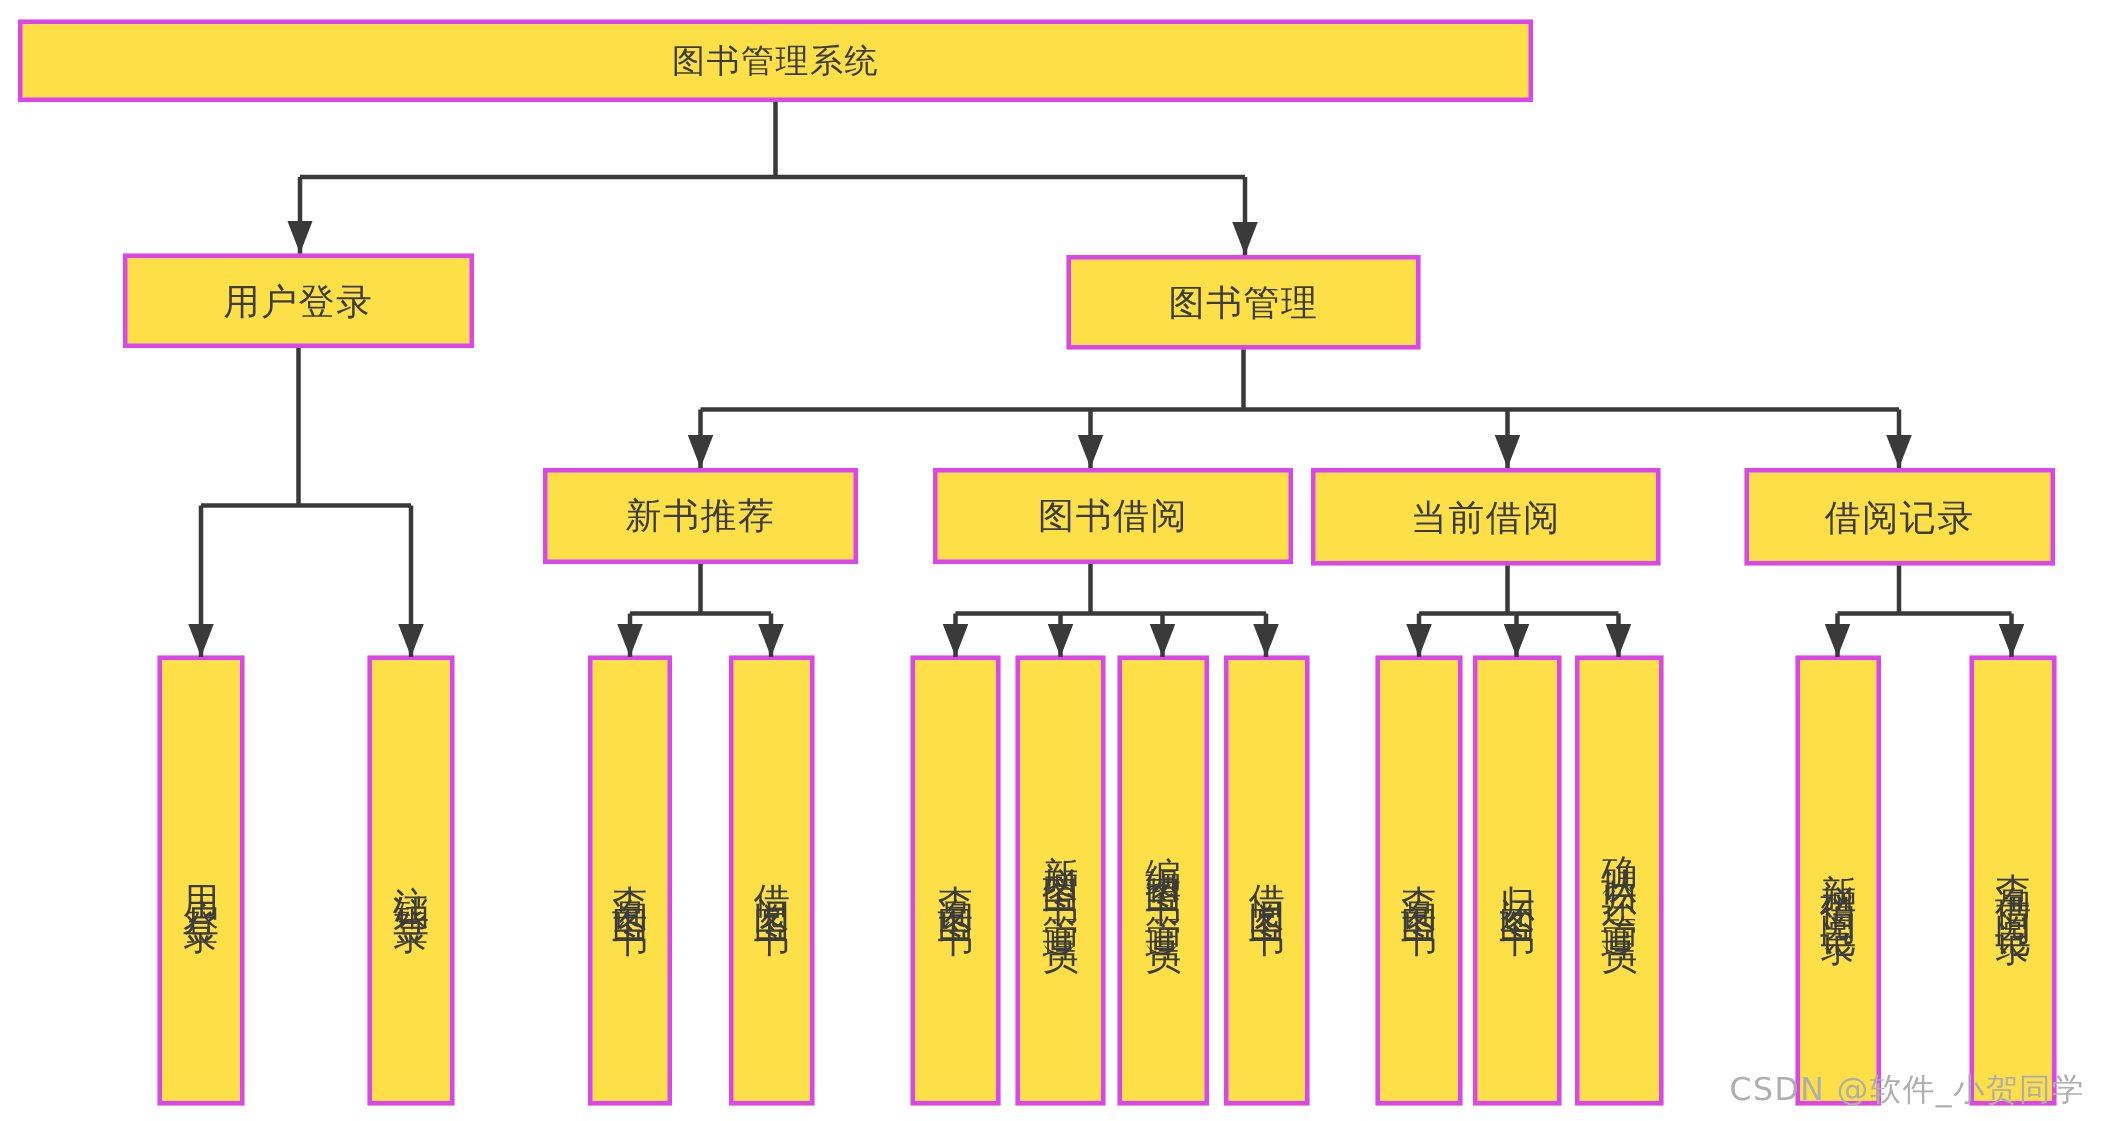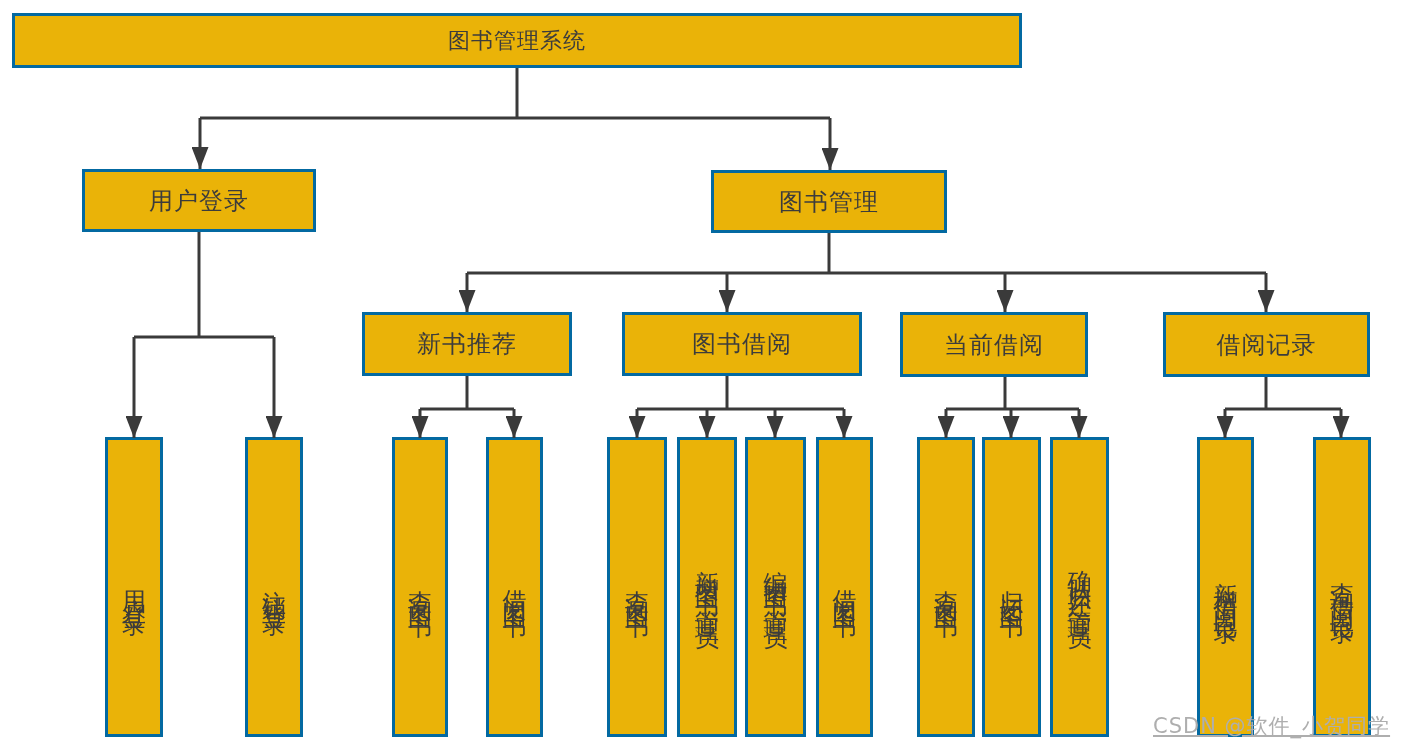--- a/index.html
+++ b/index.html
@@ -13,22 +13,22 @@
   }
   .connectors {
     position: absolute;
     left: 0; top: 0;
     z-index: 2;
     pointer-events: none;
   }
   .box {
     position: absolute;
     box-sizing: border-box;
-    border: 3px solid #0369a1;
-    background: #eab308;
+    border: 3px solid #d946ef;
+    background: #fde047;
     display: flex;
     align-items: center;
     justify-content: center;
     z-index: 1;
     color: #3c3c3c;
   }
   .box.h span {
     font-size: 24px;
     letter-spacing: 1px;
     white-space: nowrap;
@@ -44,21 +44,20 @@
   }
   .watermark {
     position: absolute;
     left: 1153px;
     top: 712px;
     z-index: 5;
     font-size: 21px;
     color: #aeaeae;
     letter-spacing: 1px;
     white-space: nowrap;
-    text-decoration: underline;
   }
 </style>
 </head>
 <body>
 
 <div class="canvas">
 
   <svg class="connectors" width="1405" height="747">
     <defs>
       <marker id="arr" markerUnits="userSpaceOnUse" markerWidth="22" markerHeight="17" refX="22" refY="8.5" orient="auto">
@@ -119,21 +118,21 @@
   <div class="box h" style="left:362px;top:312px;width:210px;height:64px">
     <span>新书推荐</span>
   </div>
 
   <div class="box h" style="left:711px;top:170px;width:236px;height:63px">
     <span>图书管理</span>
   </div>
   <div class="box h" style="left:622px;top:312px;width:240px;height:64px">
     <span>图书借阅</span>
   </div>
-  <div class="box h" style="left:900px;top:312px;width:188px;height:65px">
+  <div class="box h" style="left:874px;top:312px;width:233px;height:65px">
     <span>当前借阅</span>
   </div>
   <div class="box h" style="left:1163px;top:312px;width:207px;height:65px">
     <span>借阅记录</span>
   </div>
 
   <div class="box v" style="left:105px;width:58px">
     <span>用户登录</span>
   </div>
   <div class="box v" style="left:245px;width:58px">

